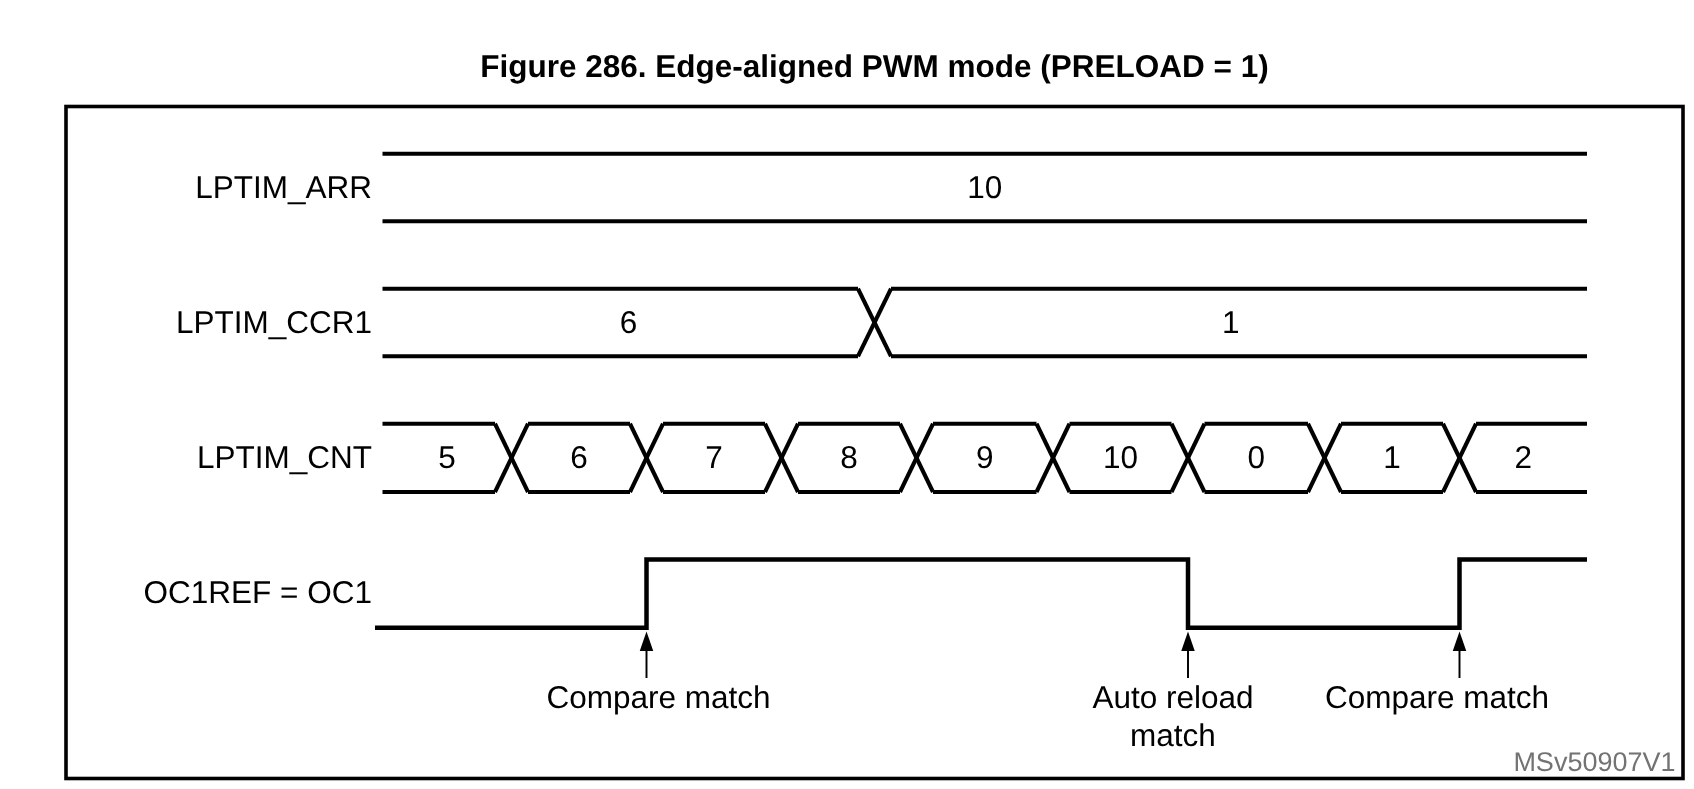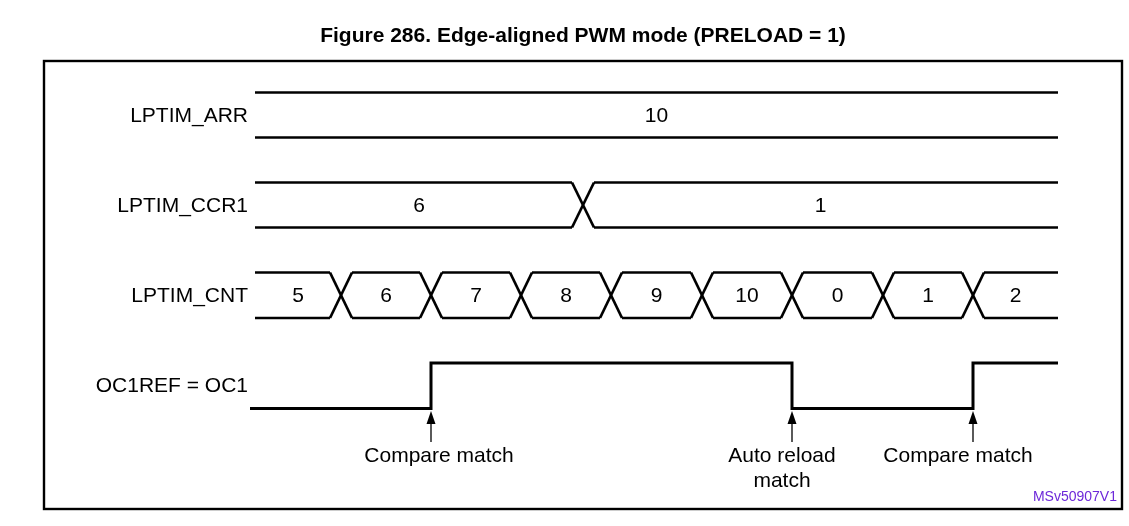--- a/index.html
+++ b/index.html
@@ -1,36 +1,36 @@
 <!DOCTYPE html>
 <html><head>
 <meta charset="utf-8">
 <style>
   html,body{margin:0;padding:0;}
   body{
     width:1129px;height:526px;background:#ffffff;position:relative;overflow:hidden;
     font-family:"Liberation Sans",sans-serif;
   }
-  .page{position:absolute;left:0;top:1px;width:1129px;height:498px;}
+  .page{position:absolute;left:0;top:11px;width:1129px;height:498px;}
   .figure-title{
     position:absolute;left:44px;top:22px;width:1078px;
     text-align:center;font-weight:bold;font-size:21px;color:#000;
     white-space:nowrap;
   }
   svg.diagram{position:absolute;left:0;top:0;}
   .frame{fill:none;stroke:#000;stroke-width:2.4;}
   .bus{stroke:#000;stroke-width:2.7;fill:none;stroke-linecap:butt;}
   .dig{stroke:#000;stroke-width:3;fill:none;stroke-linejoin:miter;stroke-linecap:butt;}
   .stem{stroke:#000;stroke-width:1.3;}
   .head{fill:#000;stroke:none;}
   text{fill:#000;}
   .lbl,.val,.ann{font-family:"Liberation Sans",sans-serif;font-size:21px;}
   .watermark{
     position:absolute;right:12px;top:487px;width:200px;text-align:right;
-    font-size:14px;color:#6d28d9;
+    font-size:18px;color:#737373;
   }
 </style>
 </head>
 <body>
 
 <div class="page">
 
   <div class="figure-title">Figure 286. Edge-aligned PWM mode (PRELOAD = 1)</div>
 
   <svg class="diagram" id="wave" width="1129" height="526" viewBox="0 0 1129 526">

